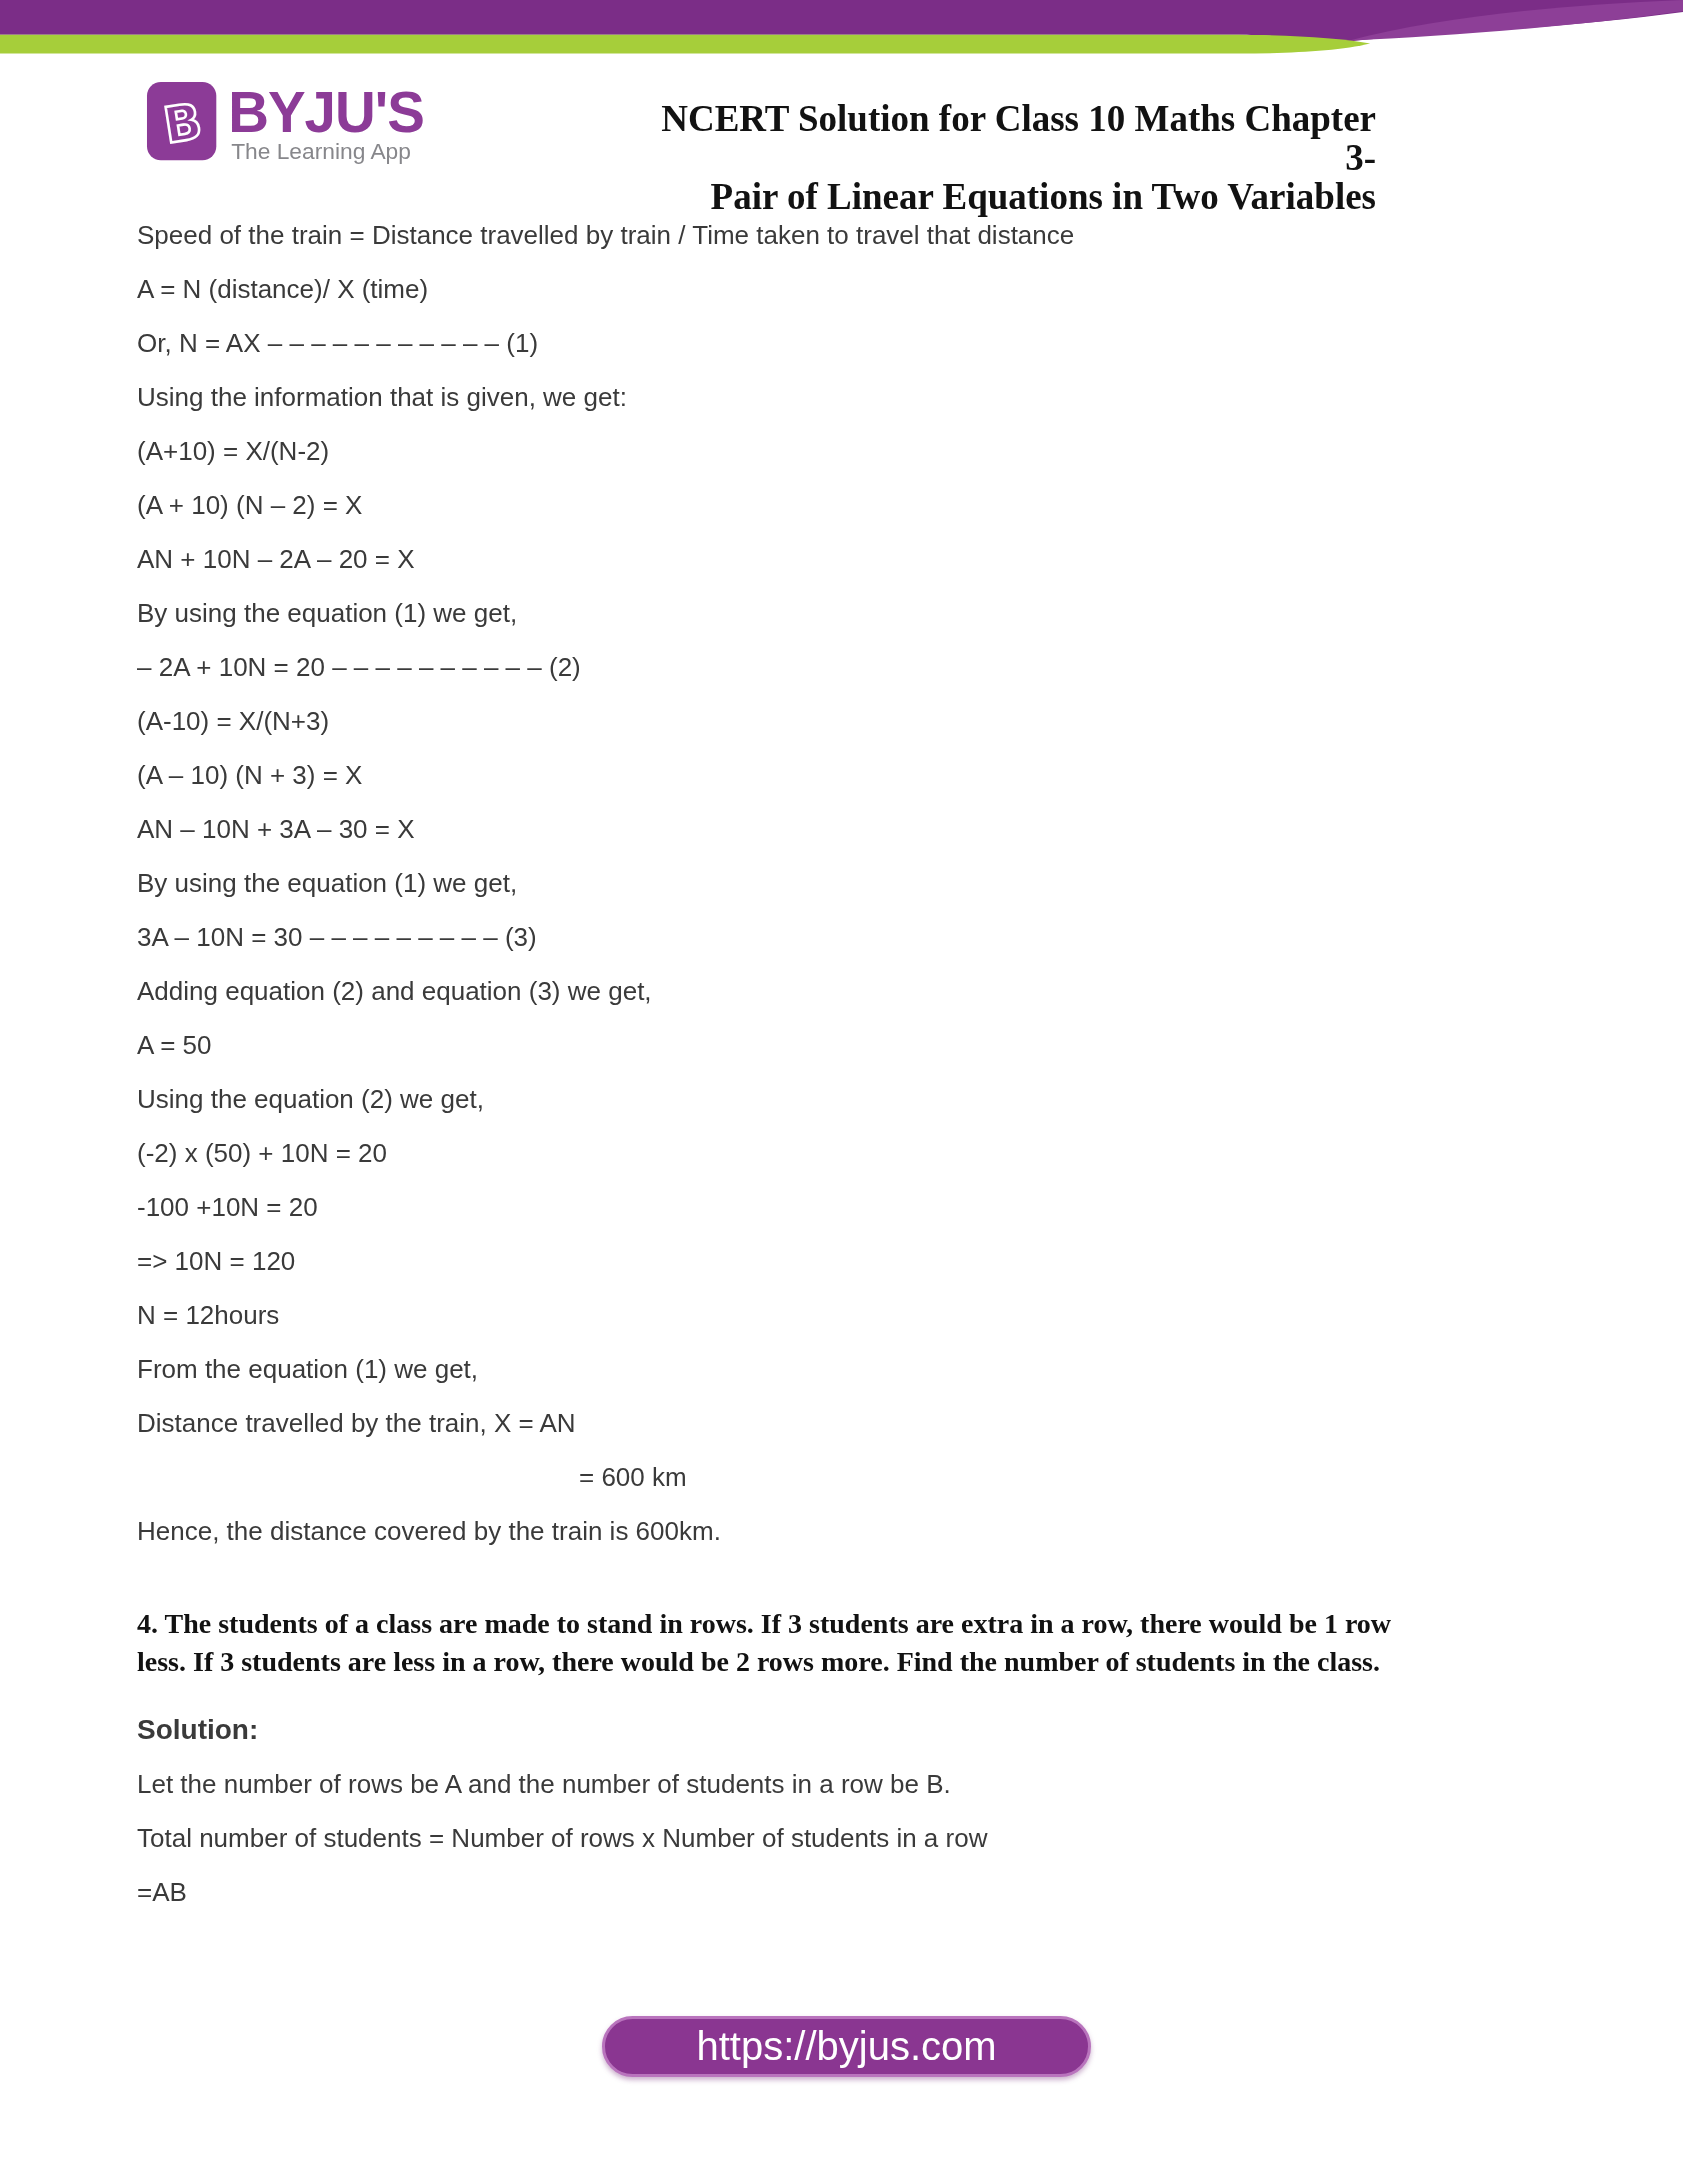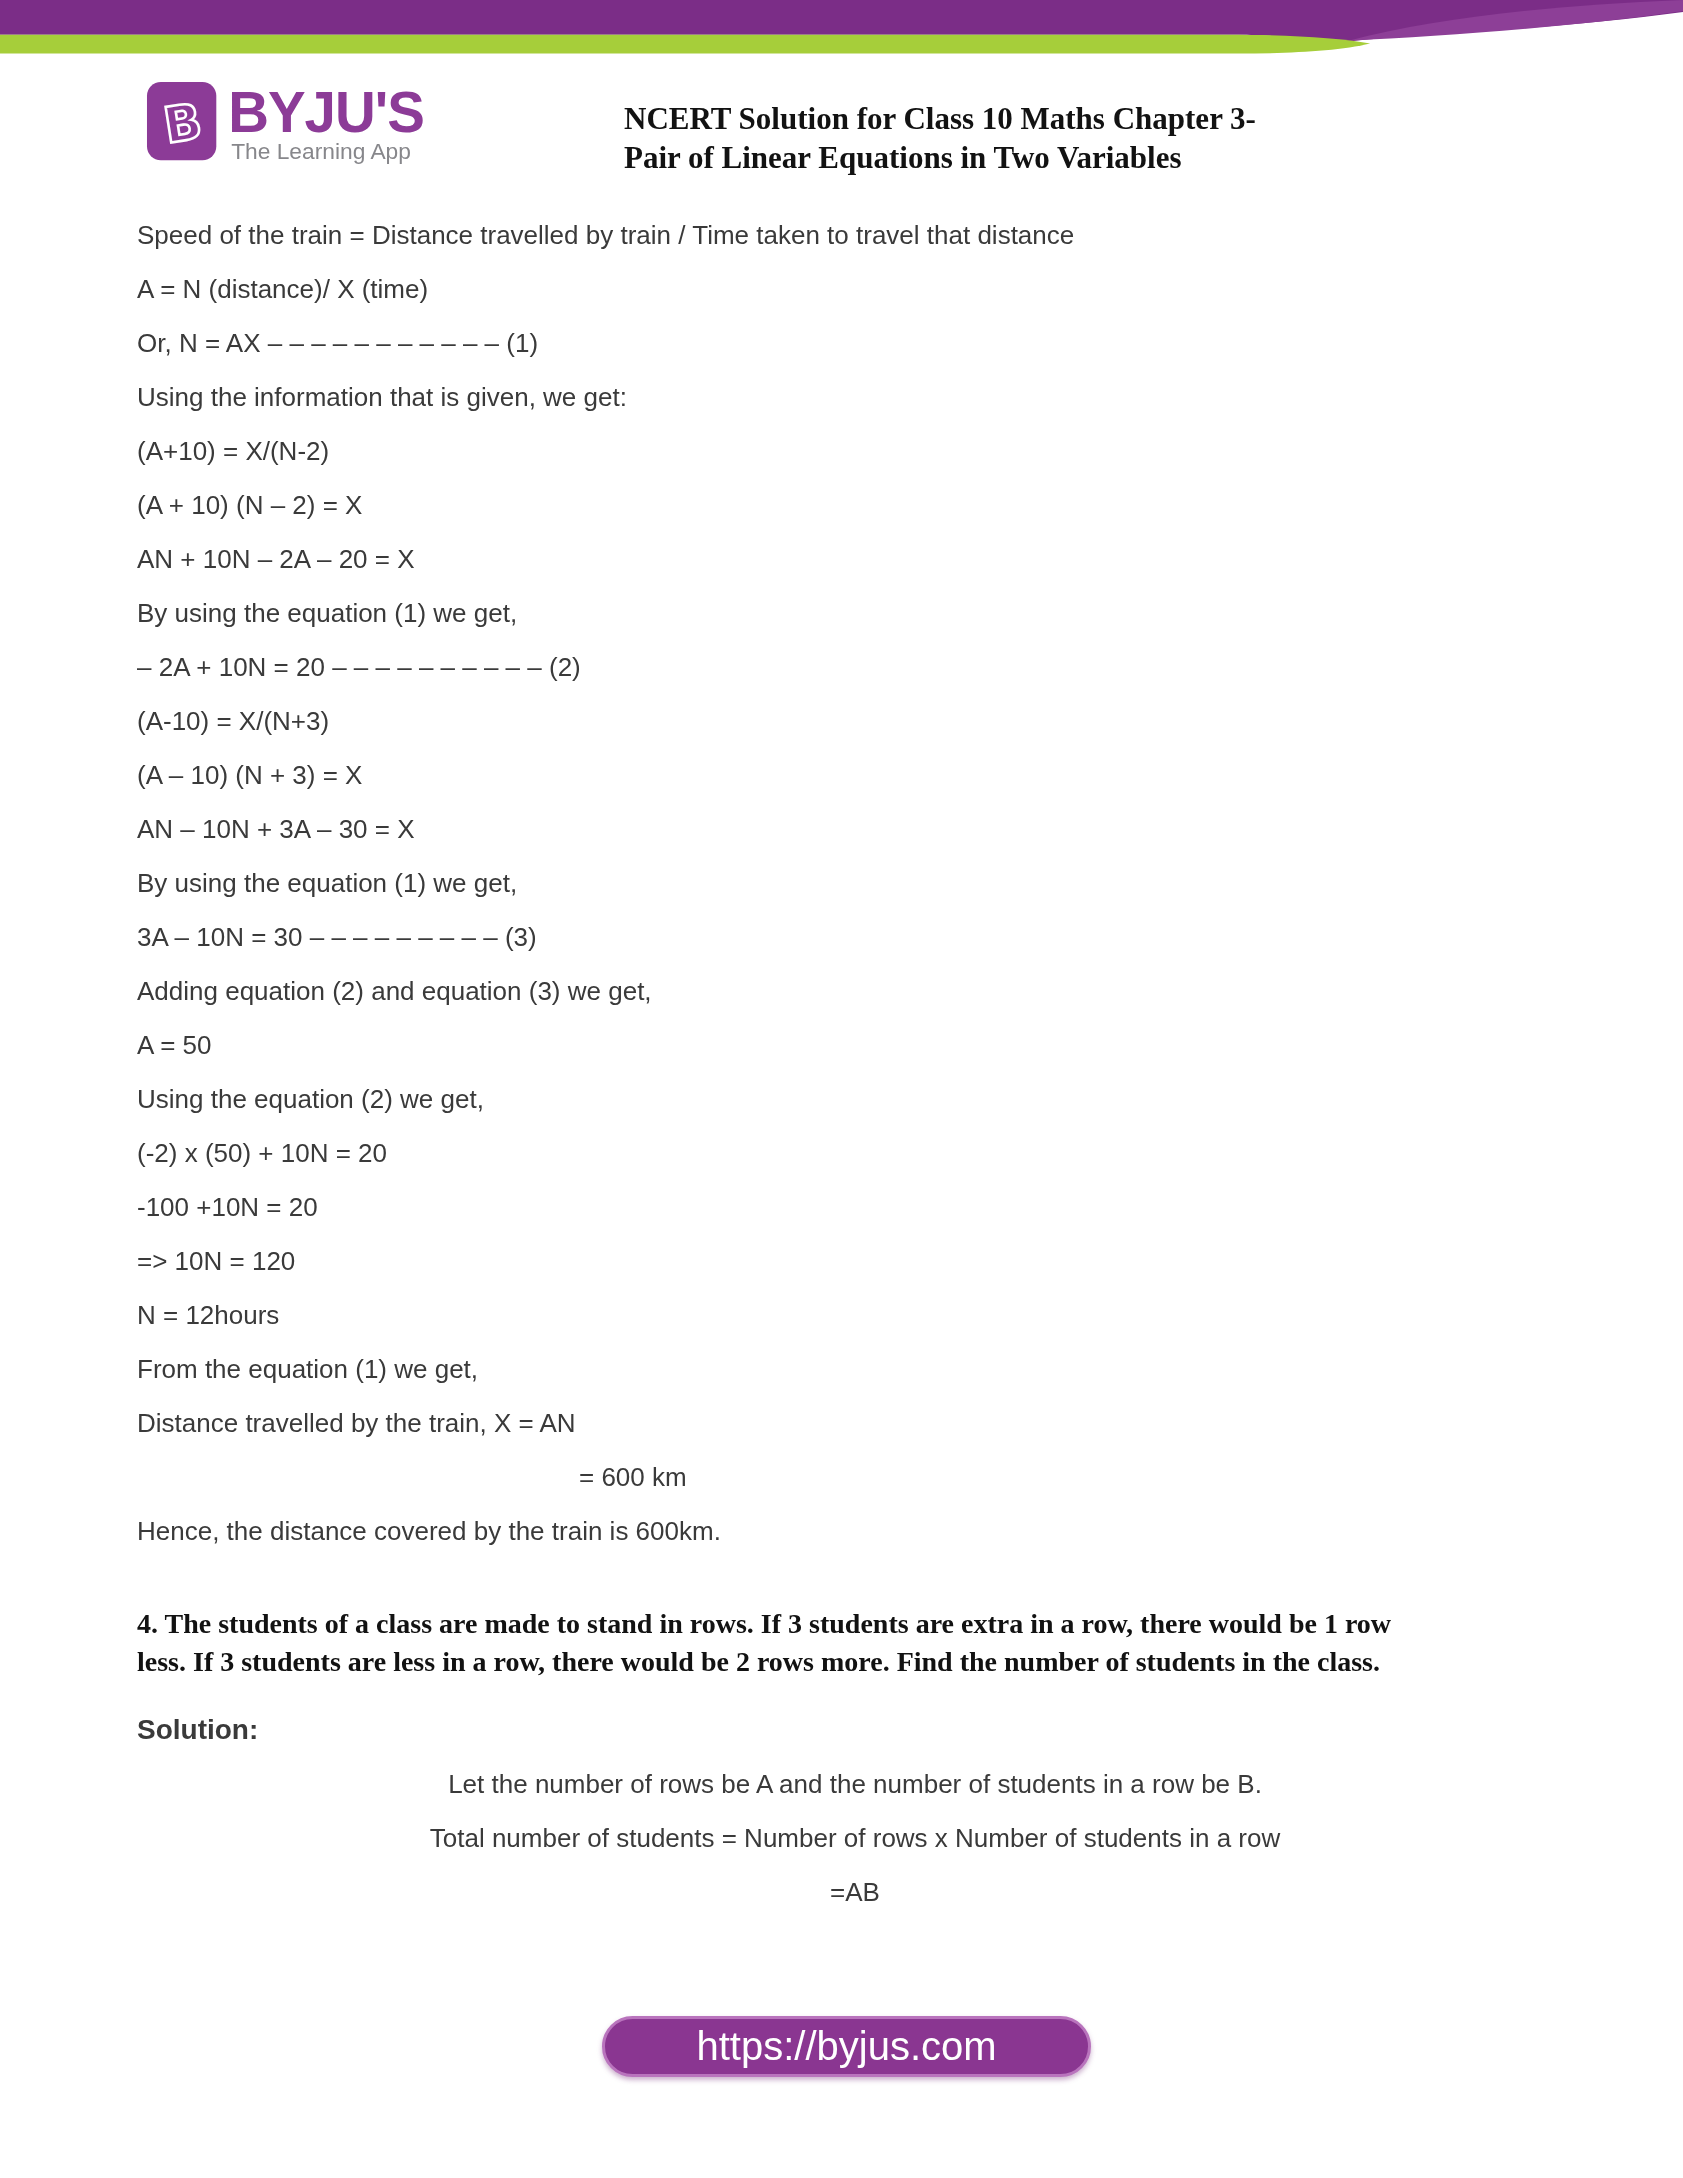--- a/index.html
+++ b/index.html
@@ -10,22 +10,23 @@
     background:var(--page_bg,#fff);
     overflow:hidden;
     font-family:"Liberation Sans", sans-serif;
   }
   
   .header-art{position:absolute;top:0;left:0;width:1683px;height:109px;}
   .logo{position:absolute;left:145px;top:79px;width:307px;height:103px;}
   .doc-title{
     position:absolute;left:624px;top:99px;width:752px;
     font-family:"Liberation Serif", serif;
-    font-weight:bold;font-size:31px;line-height:39px;
+    font-weight:bold;font-size:37px;line-height:39px;
     color:var(--heading_text,#111);
+    text-align:right;
   }
   
   .content{
     position:absolute;left:137px;top:220px;width:1436px;
     color:var(--body_text,#3a3a3a);
     font-size:26px;line-height:30px;
   }
   .content p{margin:0 0 24px 0;white-space:nowrap;}
   .content p.indent{margin-left:442px;}
   .question{
@@ -33,21 +34,21 @@
     font-family:"Liberation Serif", serif;
     font-weight:bold;font-size:28px;line-height:38px;
     color:var(--heading_text,#111);
   }
   .question p{margin:0;white-space:nowrap;}
   .solution-label{
     margin-top:32px;
     font-weight:bold;font-size:28px;line-height:34px;
     color:var(--body_text,#3a3a3a);
   }
-  .lines2{margin-top:22px;text-align:center;}
+  .lines2{margin-top:22px;}
   
   .footer-pill{
     position:absolute;left:602px;top:2016px;
     width:489px;height:61px;box-sizing:border-box;
     background:var(--pill_purple,#8a3691);
     border:3px solid var(--pill_border,#b974bd);
     border-radius:32px;
     box-shadow:0 3px 5px rgba(109,33,115,.35);
     color:#ffffff;font-size:40px;line-height:55px;
     text-align:center;

